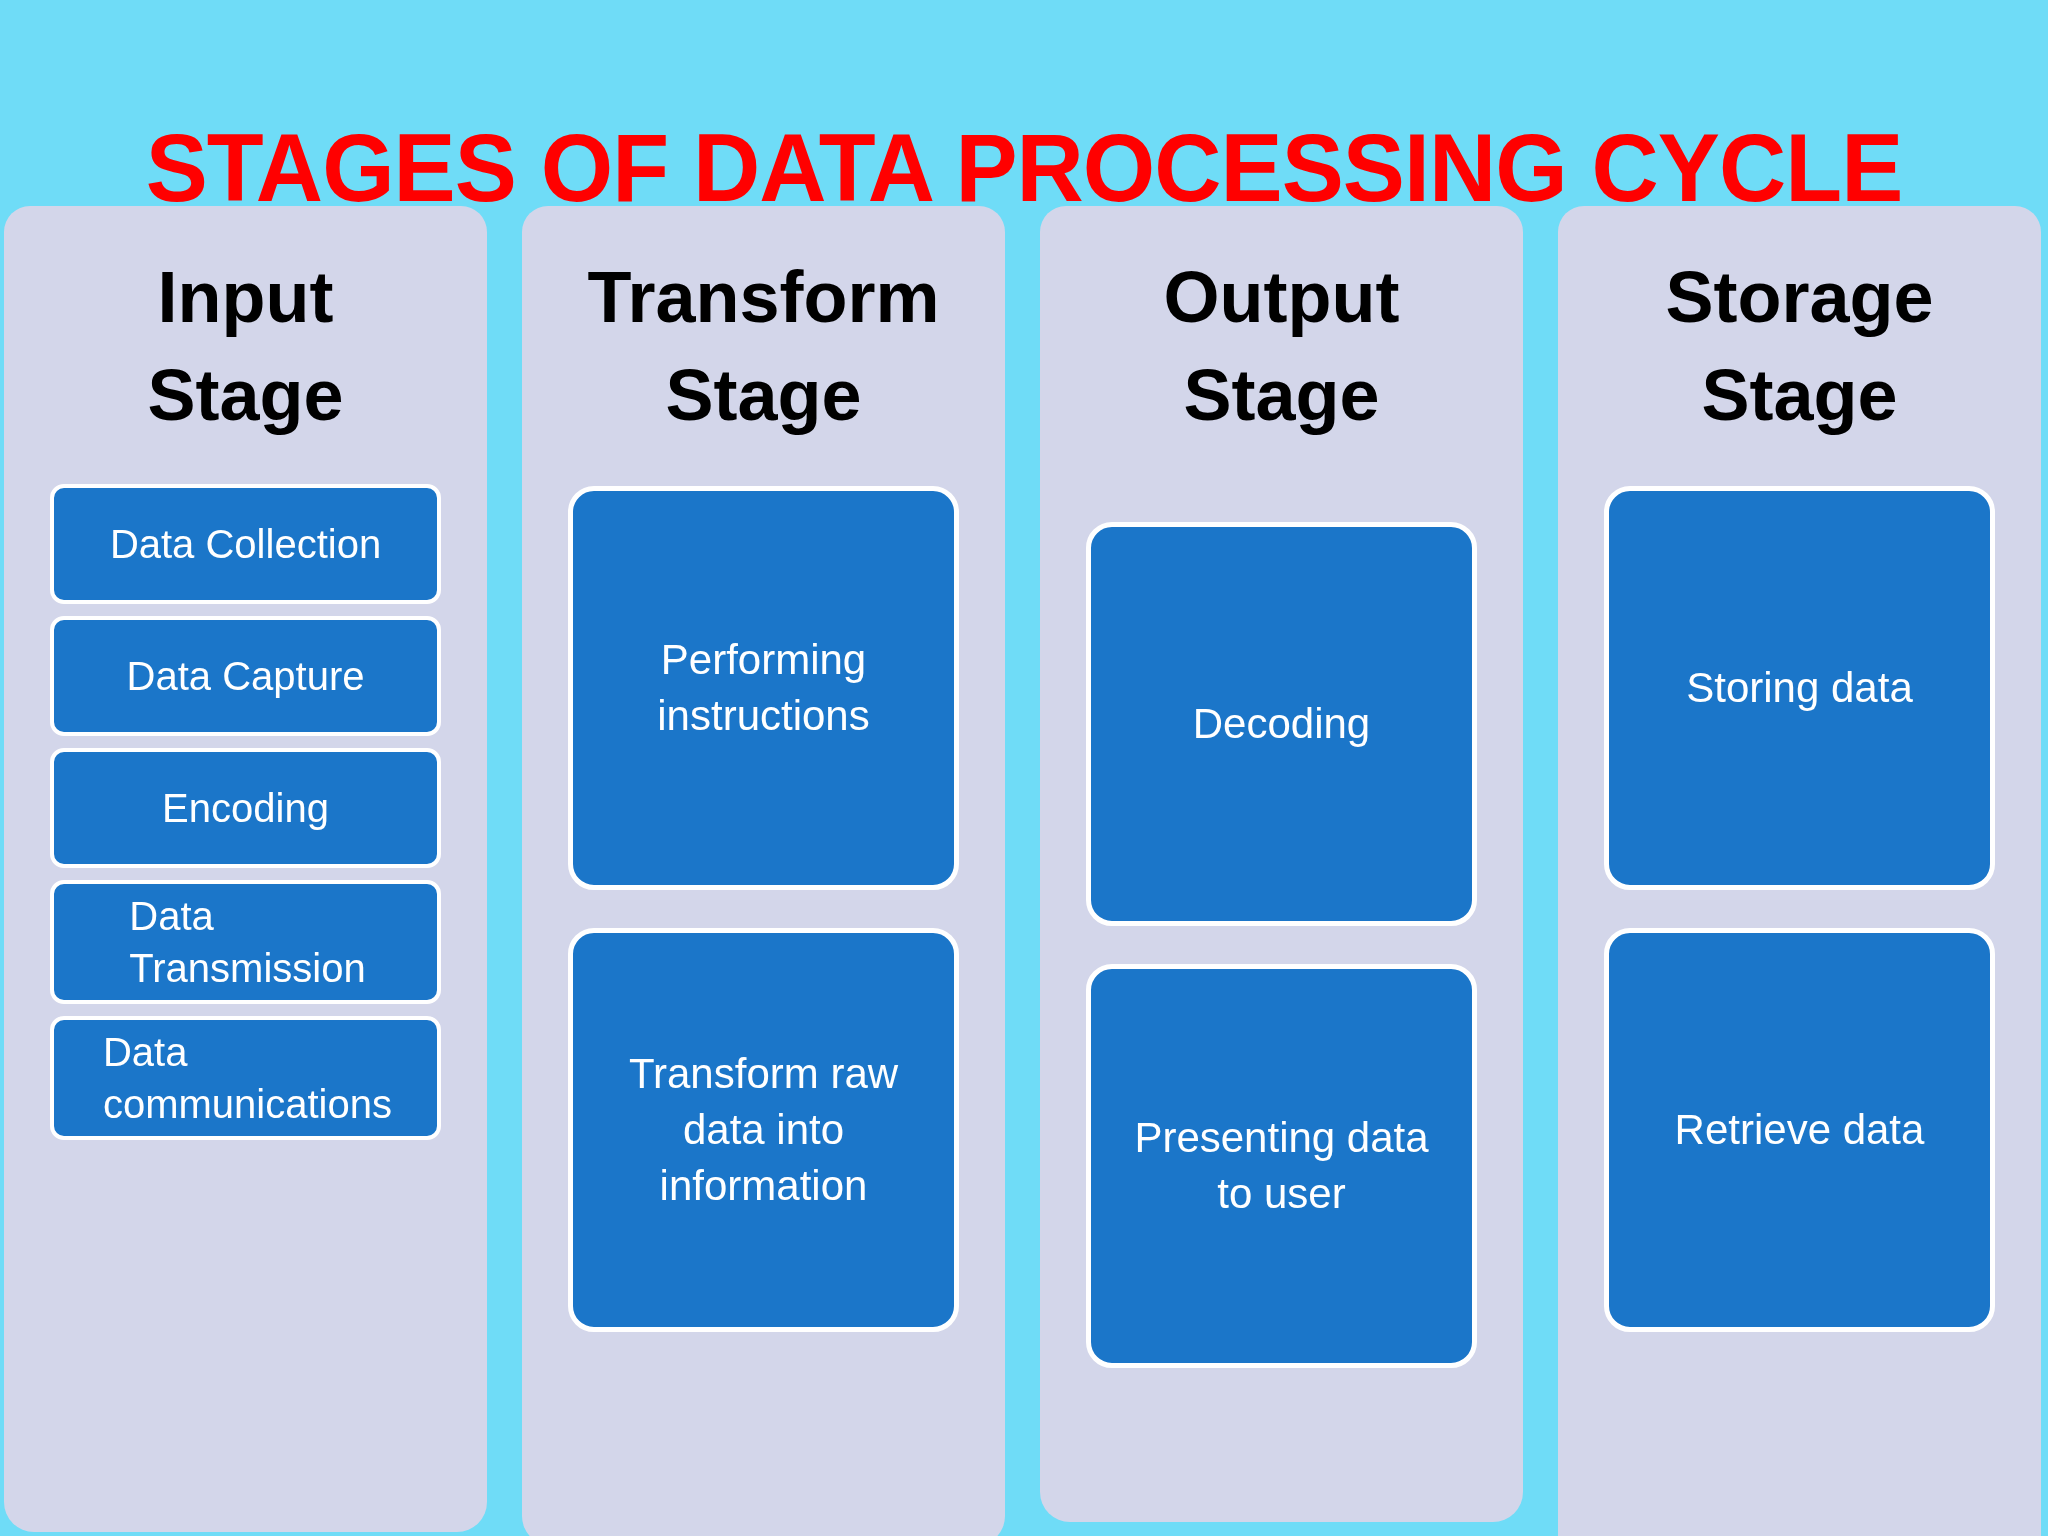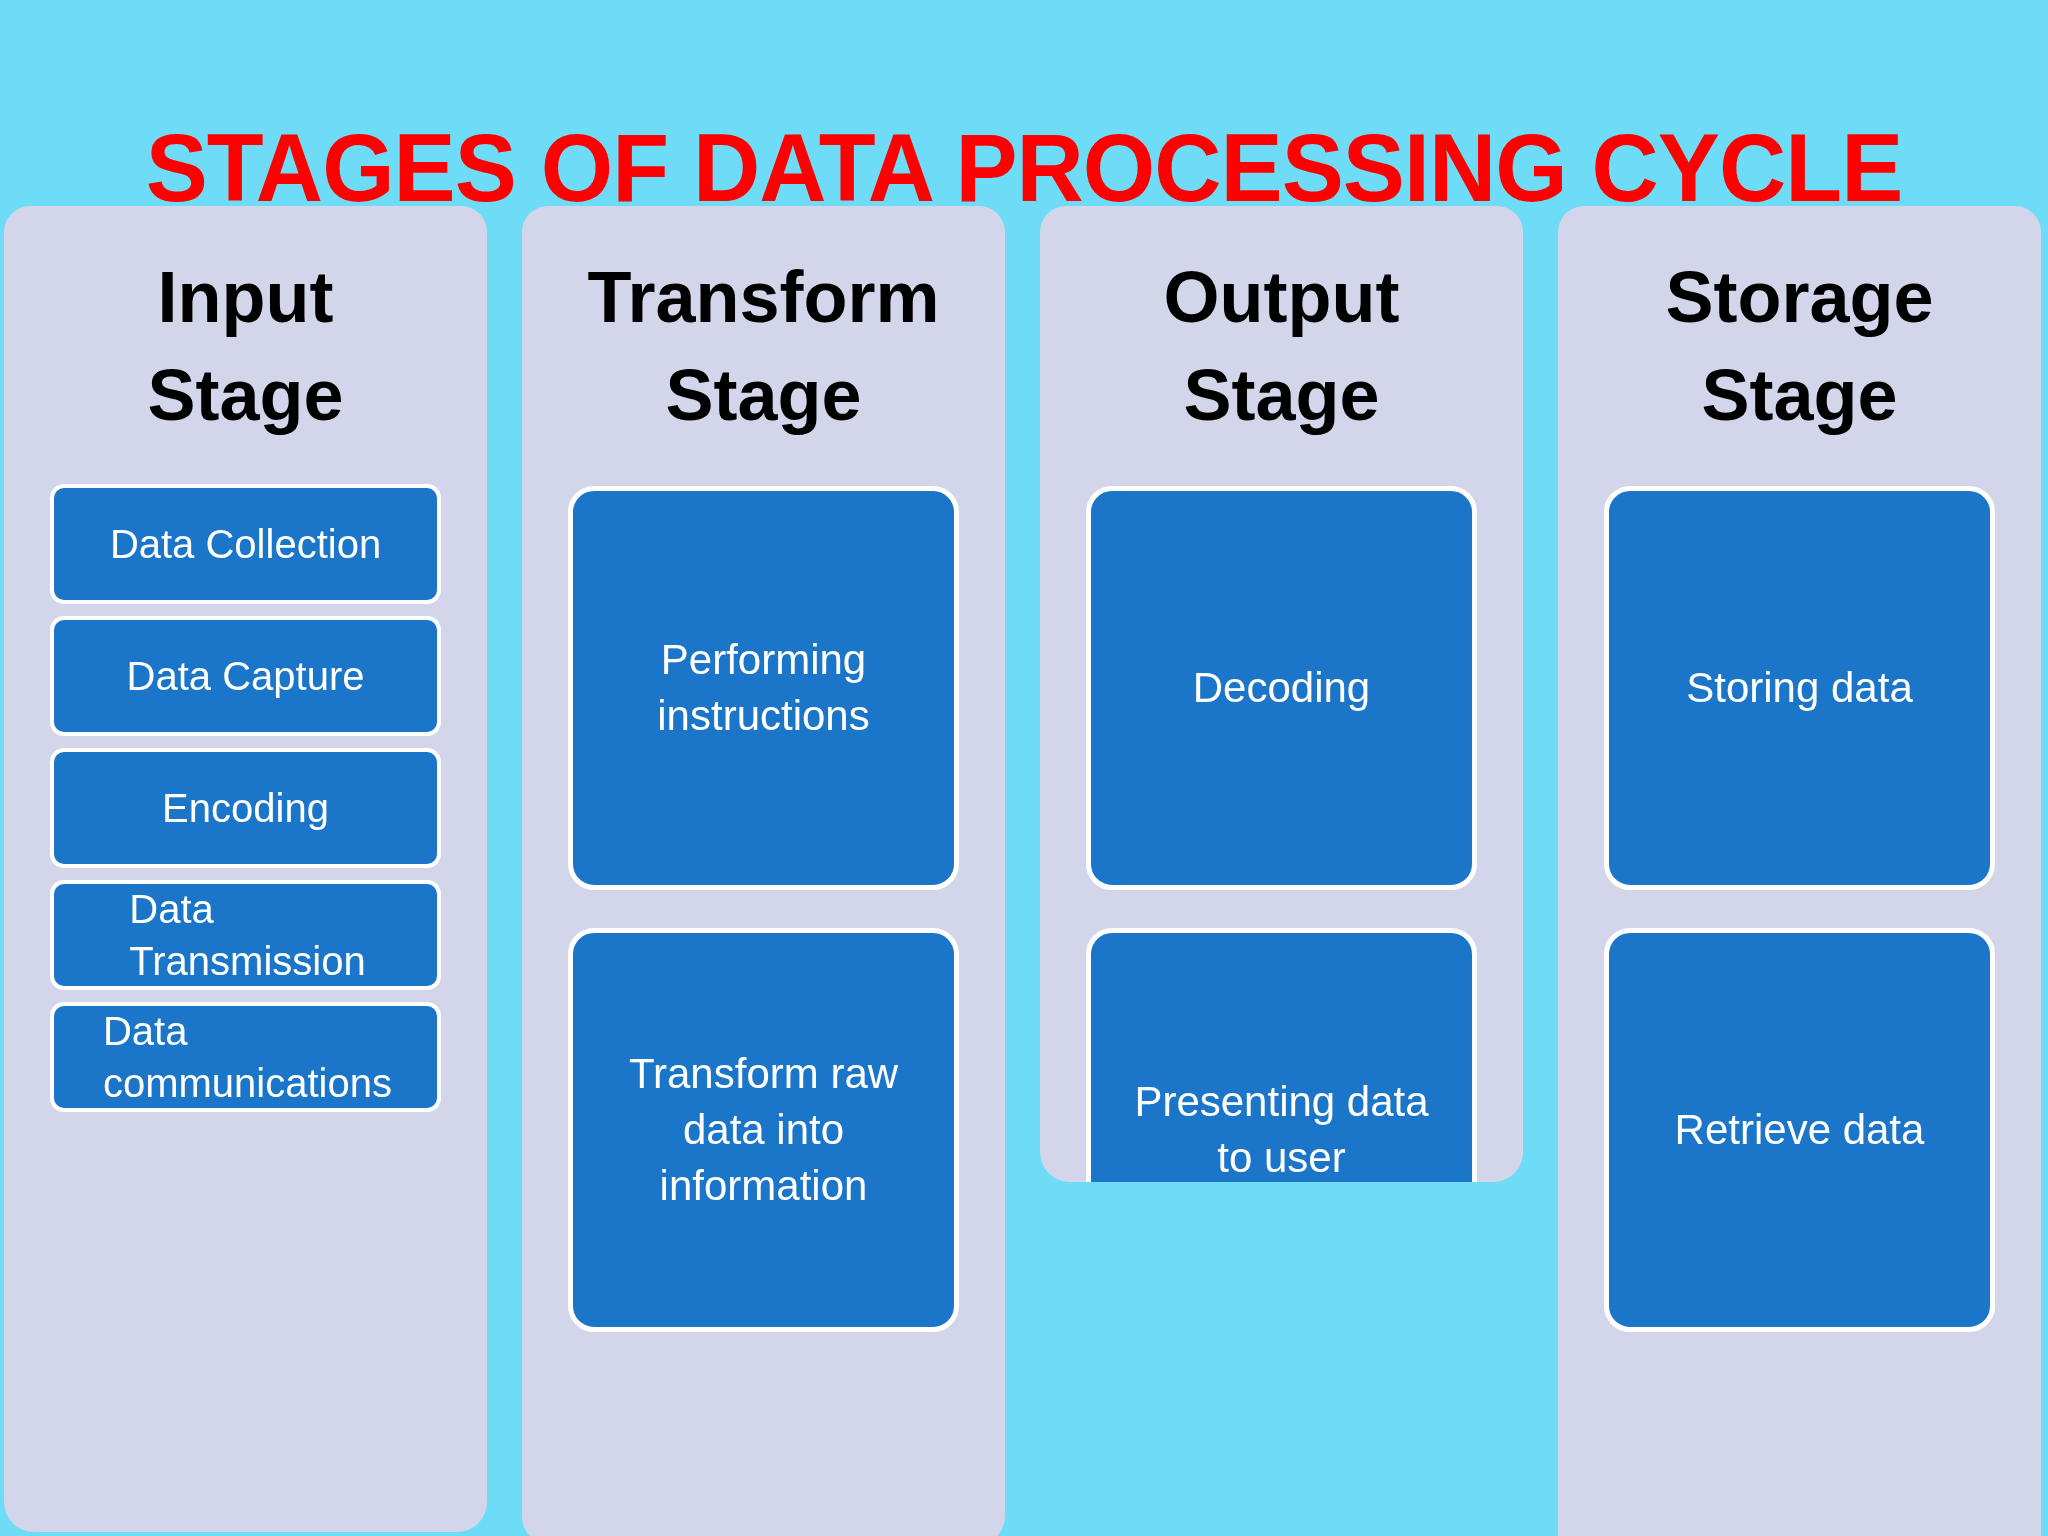--- a/index.html
+++ b/index.html
@@ -52,21 +52,21 @@
     flex-direction: column;
     align-items: center;
     box-sizing: border-box;
     padding: 0 0 26px 0;
     overflow: hidden;
   }
 
   
   .stage-panel.h-a { height: 1326px; }
   .stage-panel.h-b { height: 1340px; }
-  .stage-panel.h-c { height: 976px; }
+  .stage-panel.h-c { height: 1316px; gap: 36px; }
   .stage-panel.h-d { height: 1408px; }
 
   .stage-header {
     color: #000000;
     font-size: 72px;
     line-height: 98px;
     font-weight: 700;
     text-align: center;
     margin-top: 42px;
     margin-bottom: 0;
@@ -94,21 +94,21 @@
     color: #FFFFFF;
     font-size: 40px;
     line-height: 52px;
     display: flex;
     align-items: center;
     justify-content: center;
     white-space: pre-line;
     padding: 6px 4px;
   }
   .stage-items.list .stage-item.one-line { height: 120px; }
-  .stage-items.list .stage-item.two-line { height: 110px; padding-left: 8px; }
+  .stage-items.list .stage-item.two-line { height: 124px; padding-left: 8px; }
 
   
   .stage-items.blocks { gap: 38px; margin-top: 42px; }
   .stage-items.blocks .stage-item {
     width: 100%;
     box-sizing: border-box;
     background: #1B76C9;
     border: 5px solid #FFFFFF;
     border-radius: 26px;
     color: #FFFFFF;

